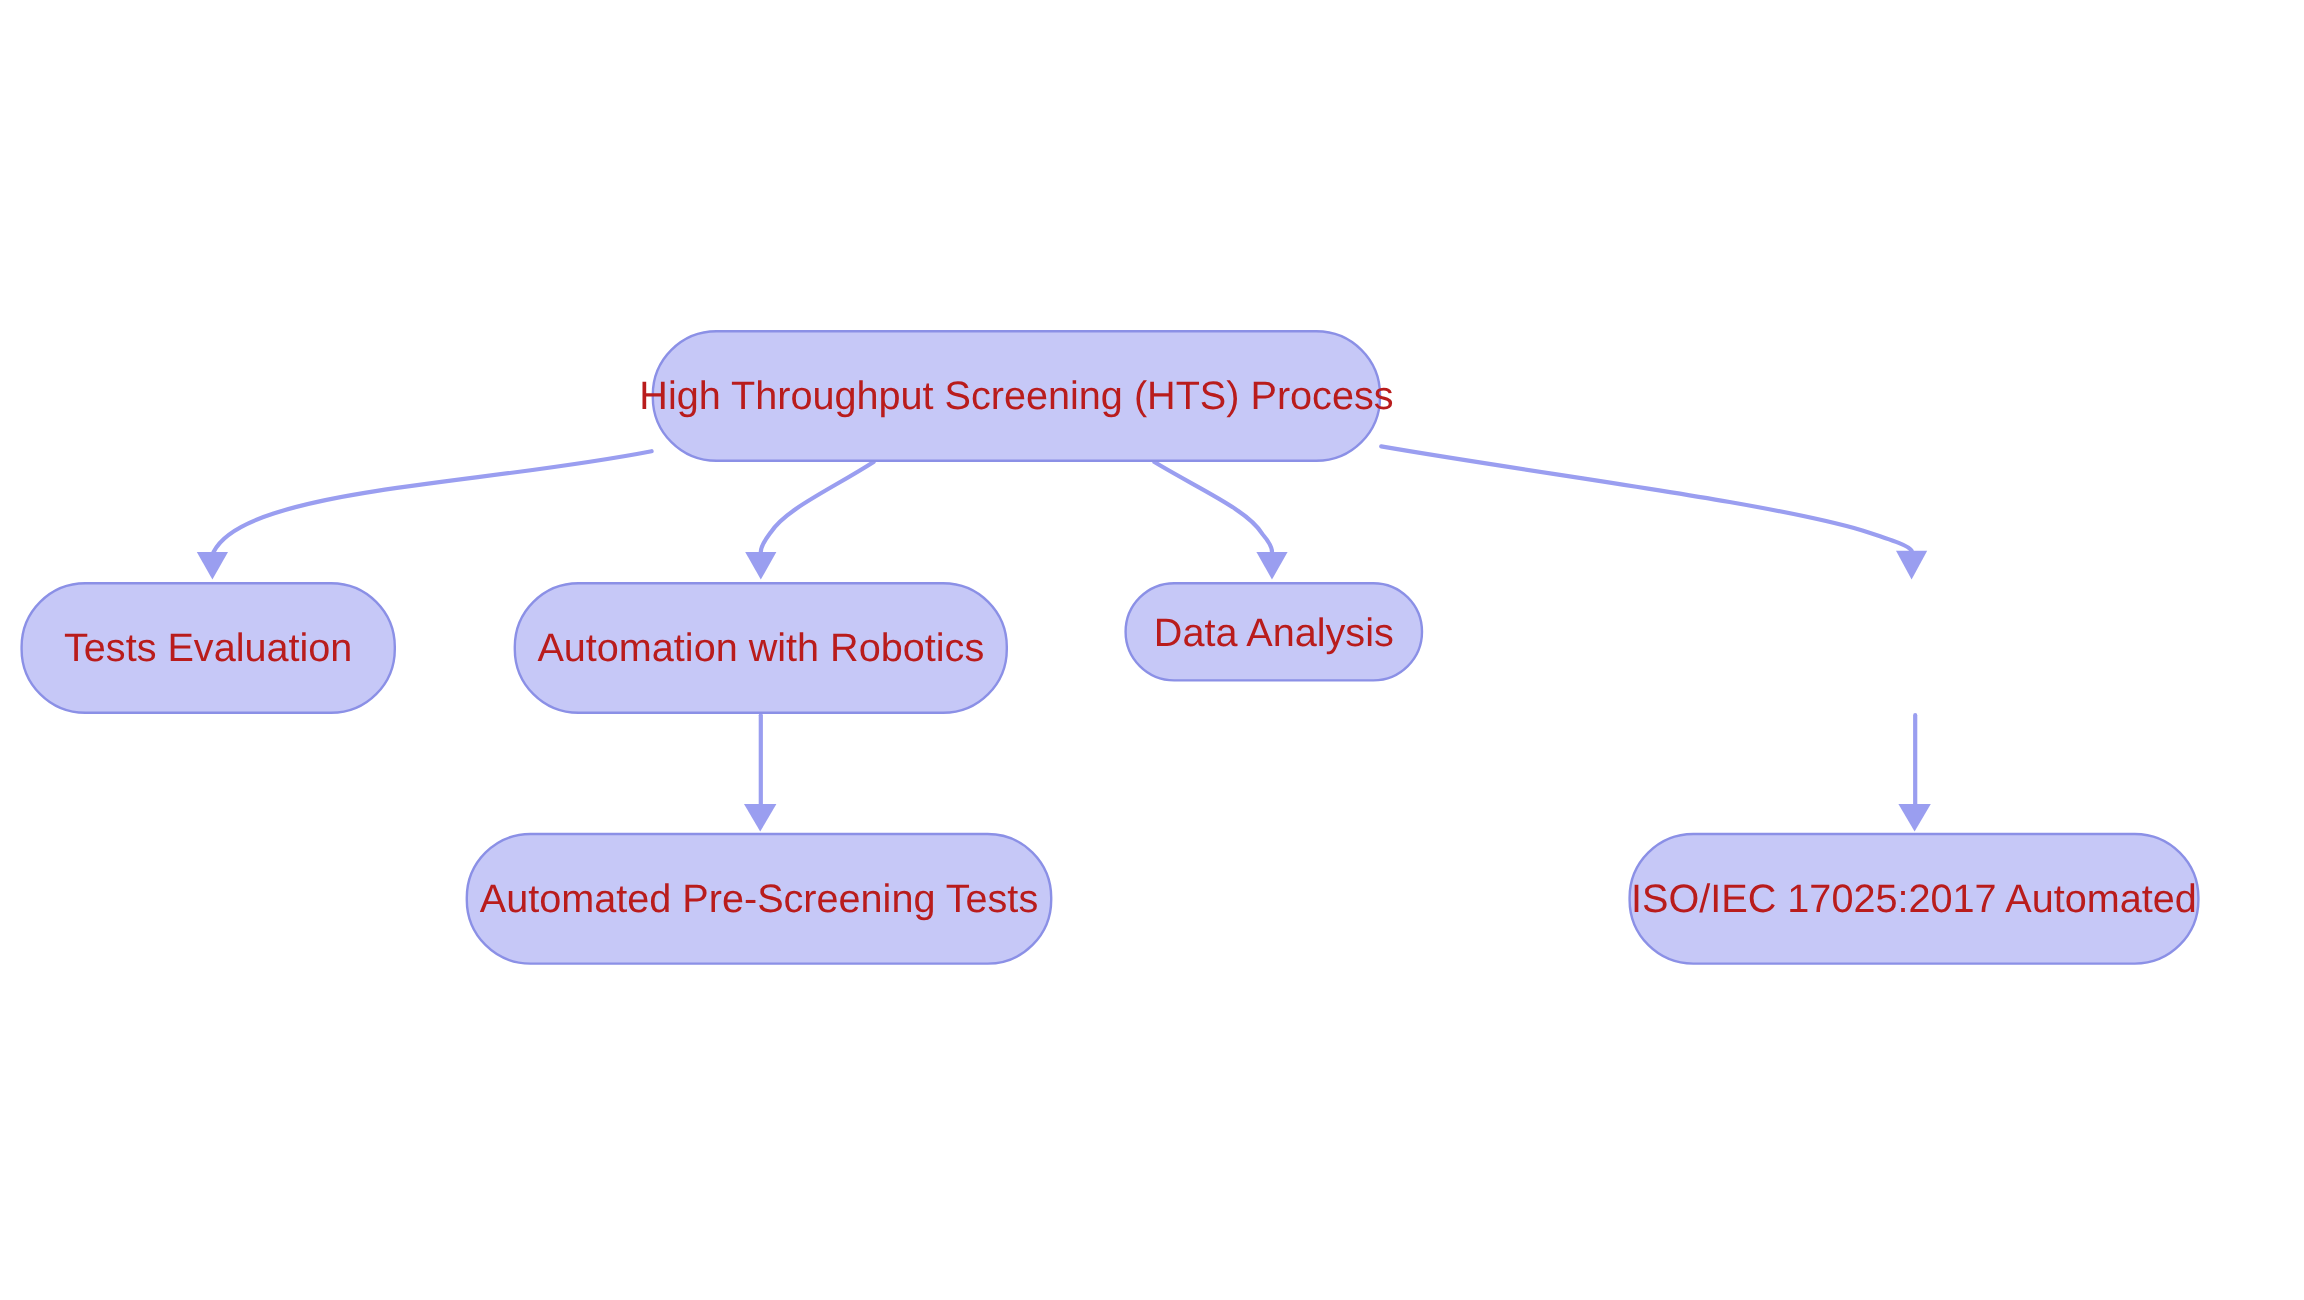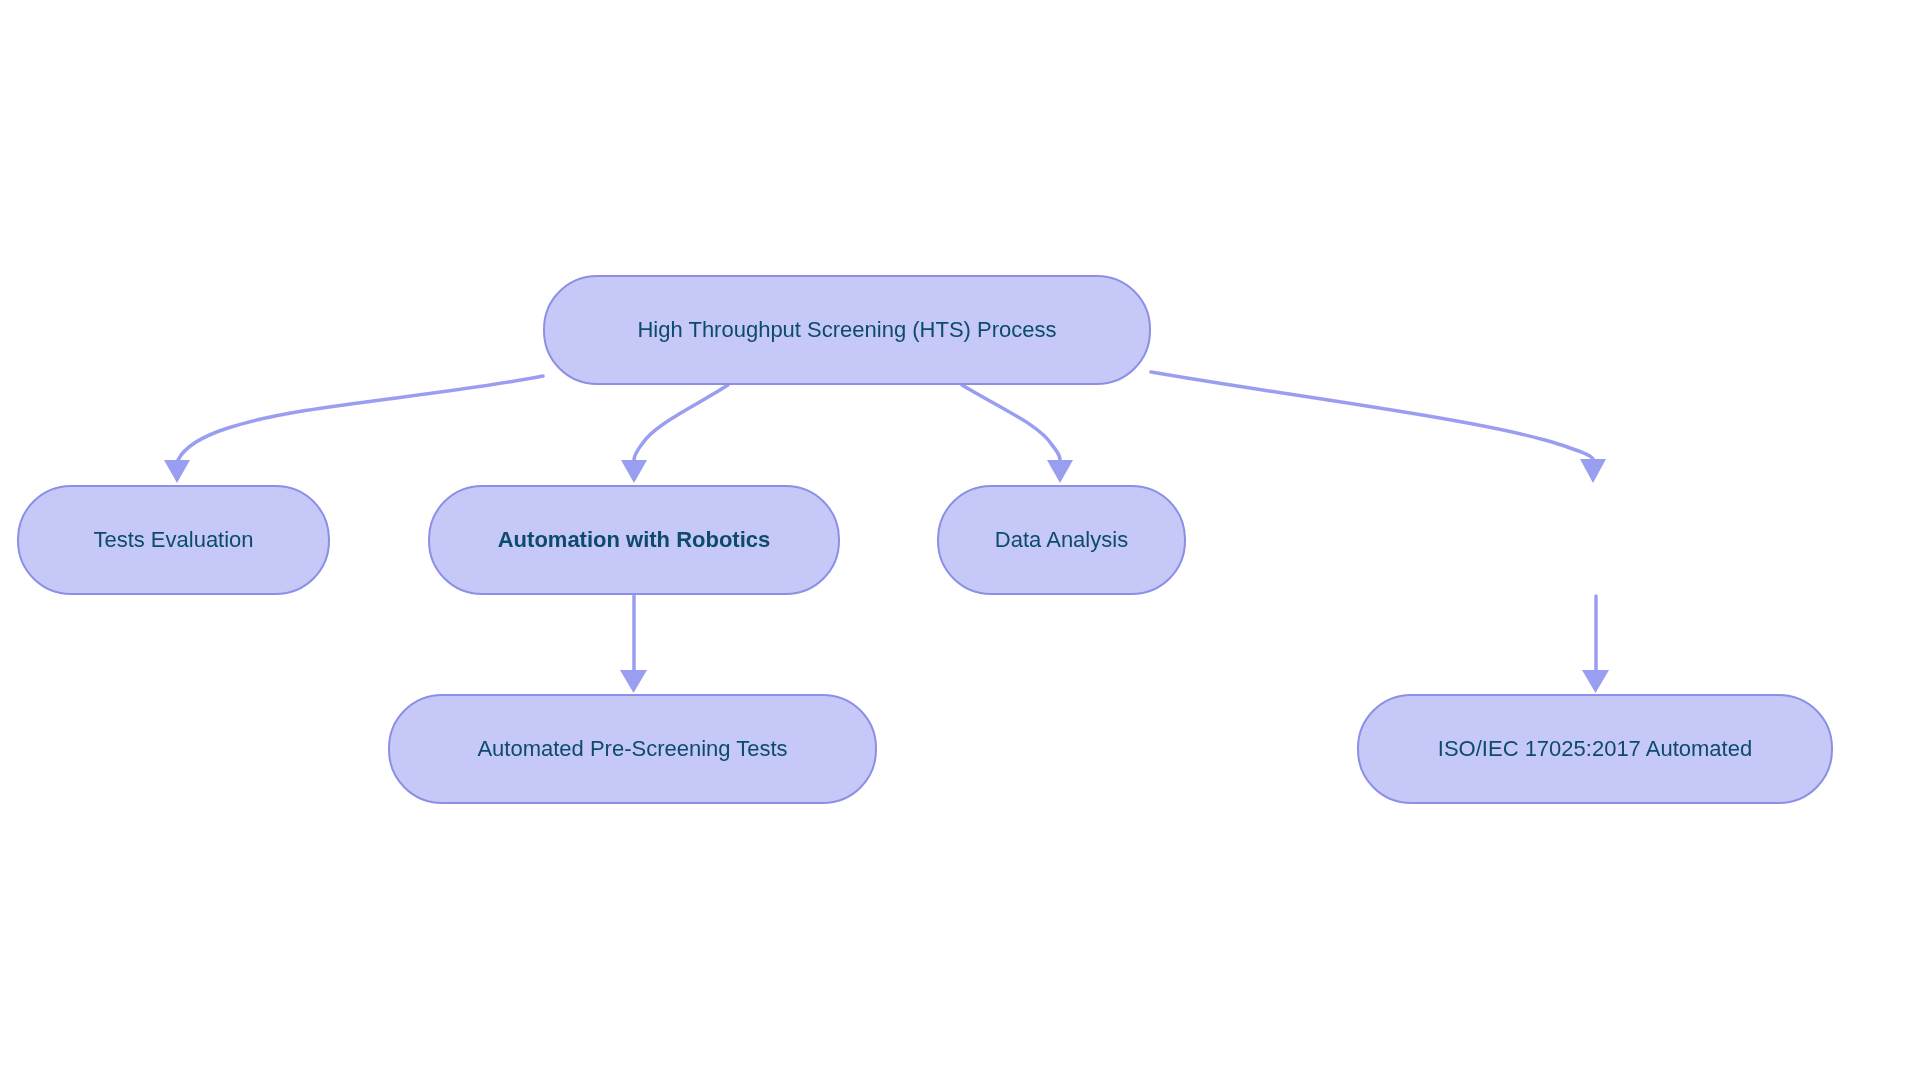--- a/index.html
+++ b/index.html
@@ -37,31 +37,31 @@
     box-sizing: border-box;
     background: #c6c8f7;
     border: 2px solid #8b90e6;
     border-radius: 54px;
     display: flex;
     align-items: center;
     justify-content: center;
     text-align: center;
   }
   .node span {
-    color: #0c4a6e;
-    font-size: 22px;
+    color: #b91c1c;
+    font-size: 33px;
     line-height: 1.2;
     letter-spacing: 0px;
     white-space: nowrap;
   }
   
   .pos-hts              { left: 543px;  top: 275px; width: 608px; height: 110px; }
   .pos-sample           { left: 17px;   top: 485px; width: 313px; height: 110px; }
-  .pos-automation       { left: 428px;  top: 485px; width: 412px; height: 110px; font-weight: bold; }
-  .pos-data-analysis    { left: 937px;  top: 485px; width: 249px; height: 110px; }
+  .pos-automation       { left: 428px;  top: 485px; width: 412px; height: 110px; }
+  .pos-data-analysis    { left: 937px;  top: 485px; width: 249px; height: 83px; }
   .pos-biodegradability { left: 1287px; top: 485px; width: 618px; height: 110px; }
   .pos-pre-screening    { left: 388px;  top: 694px; width: 489px; height: 110px; }
   .pos-iso              { left: 1357px; top: 694px; width: 476px; height: 110px; }
 </style>
 </head>
 <body>
 
 <div id="canvas">
 
   <svg id="edges" viewBox="0 0 1920 1083" xmlns="http://www.w3.org/2000/svg">

